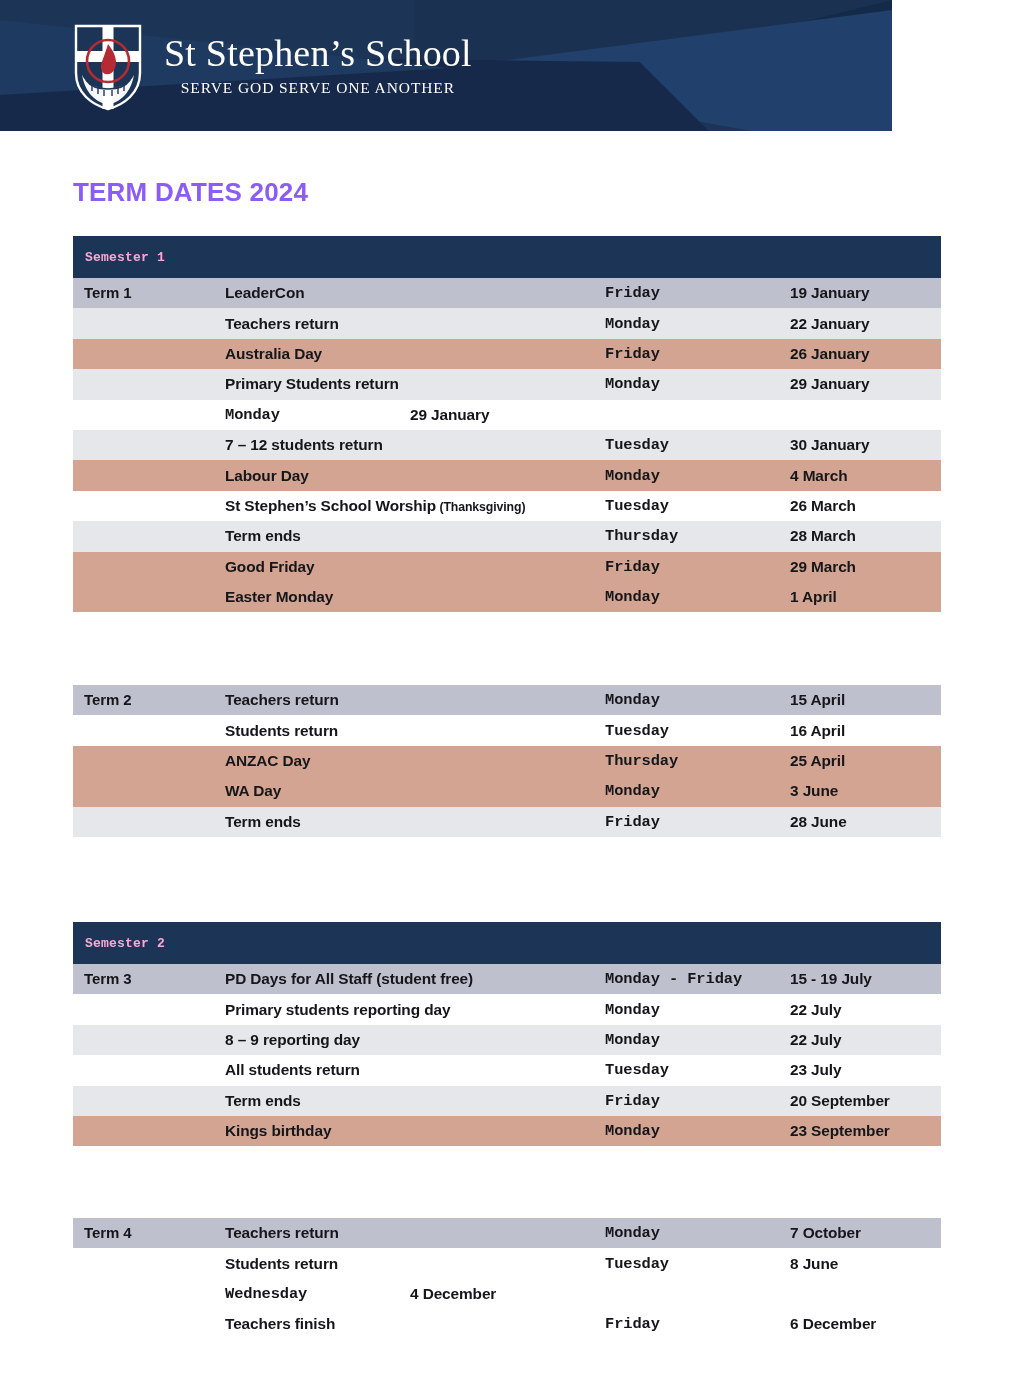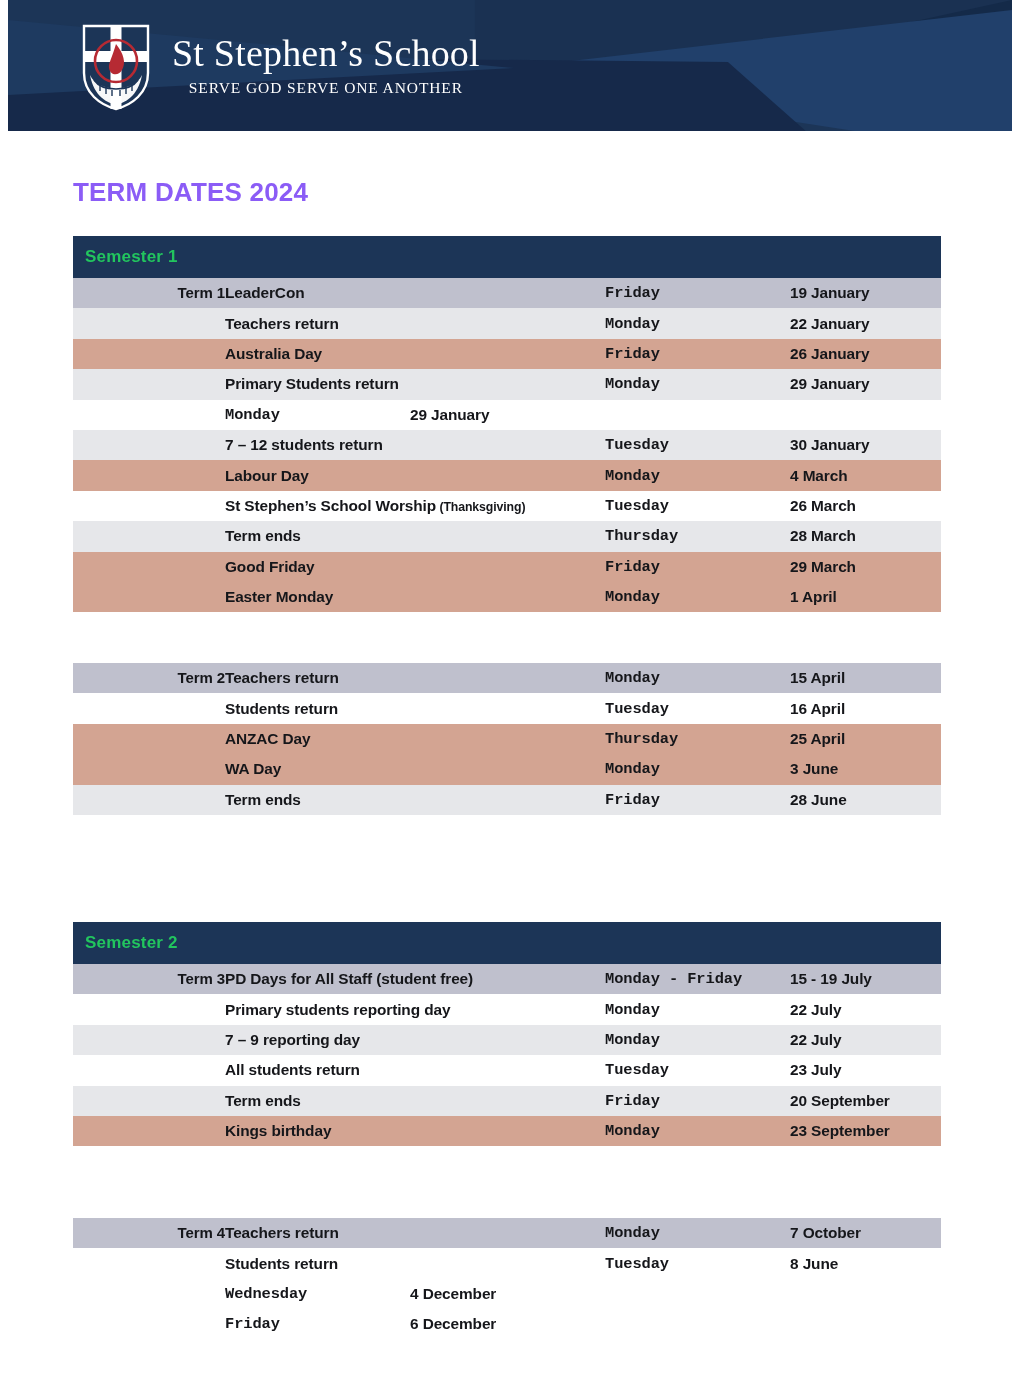--- a/index.html
+++ b/index.html
@@ -12,25 +12,24 @@
     height: 1400px;
     font-family: "Liberation Sans", sans-serif;
     -webkit-font-smoothing: antialiased;
     overflow: hidden;
     position: relative;
   }
 
   
   .banner {
     position: relative;
-    width: 1004px;
+    width: 892px;
     height: 131px;
     background: #1c3557;
     overflow: hidden;
-    margin-left: 8px;
   }
   .banner-bg {
     position: absolute;
     inset: 0;
     width: 100%;
     height: 100%;
     display: block;
   }
   .banner-inner {
     position: absolute;
@@ -88,41 +87,42 @@
   }
   .sem-band {
     background: #1c3557;
     height: 42px;
     display: flex;
     align-items: center;
     padding-left: 12px;
     box-sizing: border-box;
   }
   .sem-band-label {
-    color: #22c55e;
-    font-size: 17px;
+    color: #f9a8d4;
+    font-size: 13px;
     font-weight: bold;
     letter-spacing: 0.2px;
+    font-family: Liberation Mono, monospace;
   }
 
   .row {
     display: flex;
     align-items: center;
     height: 30.4px;
     box-sizing: border-box;
   }
   .row.alt      { background: #e6e7ea; }
   .row.plain    { background: #ffffff; }
   .row.termhead { background: #bfc0cd; }
   .row.holiday  { background: #d3a492; }
   .row.holiday .c-event,
   .row.holiday .c-day,
   .row.holiday .c-date { color: #ffffff; }
 
-  .c-term  { width: 152px; flex: 0 0 152px; padding-left: 11px; box-sizing: border-box; text-align: right; }
+  .c-term  { width: 152px; flex: 0 0 152px; padding-left: 11px; box-sizing: border-box; }
   .c-event { width: 380px; flex: 0 0 380px; }
   .c-day   { width: 185px; flex: 0 0 185px; font-family: Liberation Mono, monospace; }
   .c-date  { flex: 1 1 auto; }
 
   .row span {
     font-size: 15.4px;
     font-weight: bold;
     color: #15161a;
     letter-spacing: -0.1px;
     white-space: nowrap;
@@ -234,21 +234,21 @@
         <div class="c-day"><span>Friday</span></div>
         <div class="c-date"><span>29 March</span></div>
       </div>
       <div class="row holiday">
         <div class="c-term"></div>
         <div class="c-event"><span>Easter Monday</span></div>
         <div class="c-day"><span>Monday</span></div>
         <div class="c-date"><span>1 April</span></div>
       </div>
     </div>
-    <div class="table-block" style="top: 663px;">
+    <div class="table-block" style="top: 685px;">
       <div class="row termhead">
         <div class="c-term"><span>Term 2</span></div>
         <div class="c-event"><span>Teachers return</span></div>
         <div class="c-day"><span>Monday</span></div>
         <div class="c-date"><span>15 April</span></div>
       </div>
       <div class="row plain">
         <div class="c-term"></div>
         <div class="c-event"><span>Students return</span></div>
         <div class="c-day"><span>Tuesday</span></div>
@@ -286,21 +286,21 @@
         <div class="c-date"><span>15 - 19 July</span></div>
       </div>
       <div class="row plain">
         <div class="c-term"></div>
         <div class="c-event"><span>Primary students reporting day</span></div>
         <div class="c-day"><span>Monday</span></div>
         <div class="c-date"><span>22 July</span></div>
       </div>
       <div class="row alt">
         <div class="c-term"></div>
-        <div class="c-event"><span>7 – 9 reporting day</span></div>
+        <div class="c-event"><span>8 – 9 reporting day</span></div>
         <div class="c-day"><span>Monday</span></div>
         <div class="c-date"><span>22 July</span></div>
       </div>
       <div class="row plain">
         <div class="c-term"></div>
         <div class="c-event"><span>All students return</span></div>
         <div class="c-day"><span>Tuesday</span></div>
         <div class="c-date"><span>23 July</span></div>
       </div>
       <div class="row alt">
@@ -329,17 +329,18 @@
         <div class="c-day"><span>Tuesday</span></div>
         <div class="c-date"><span>8 June</span></div>
       </div>
       <div class="row plain">
         <div class="c-term"></div>
         <div class="c-day"><span>Wednesday</span></div>
         <div class="c-date"><span>4 December</span></div>
       </div>
       <div class="row plain">
         <div class="c-term"></div>
+        <div class="c-event"><span>Teachers finish</span></div>
         <div class="c-day"><span>Friday</span></div>
         <div class="c-date"><span>6 December</span></div>
       </div>
     </div>
   </div>
 
 </body></html>

